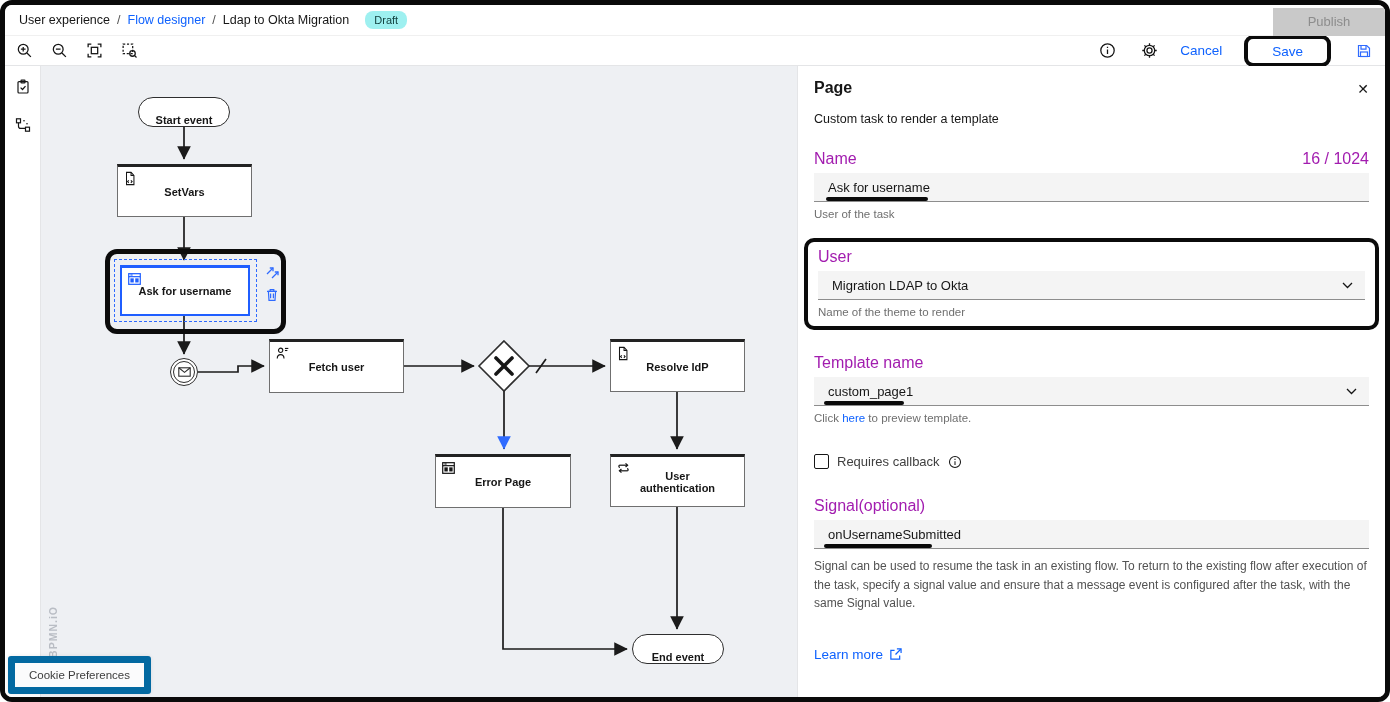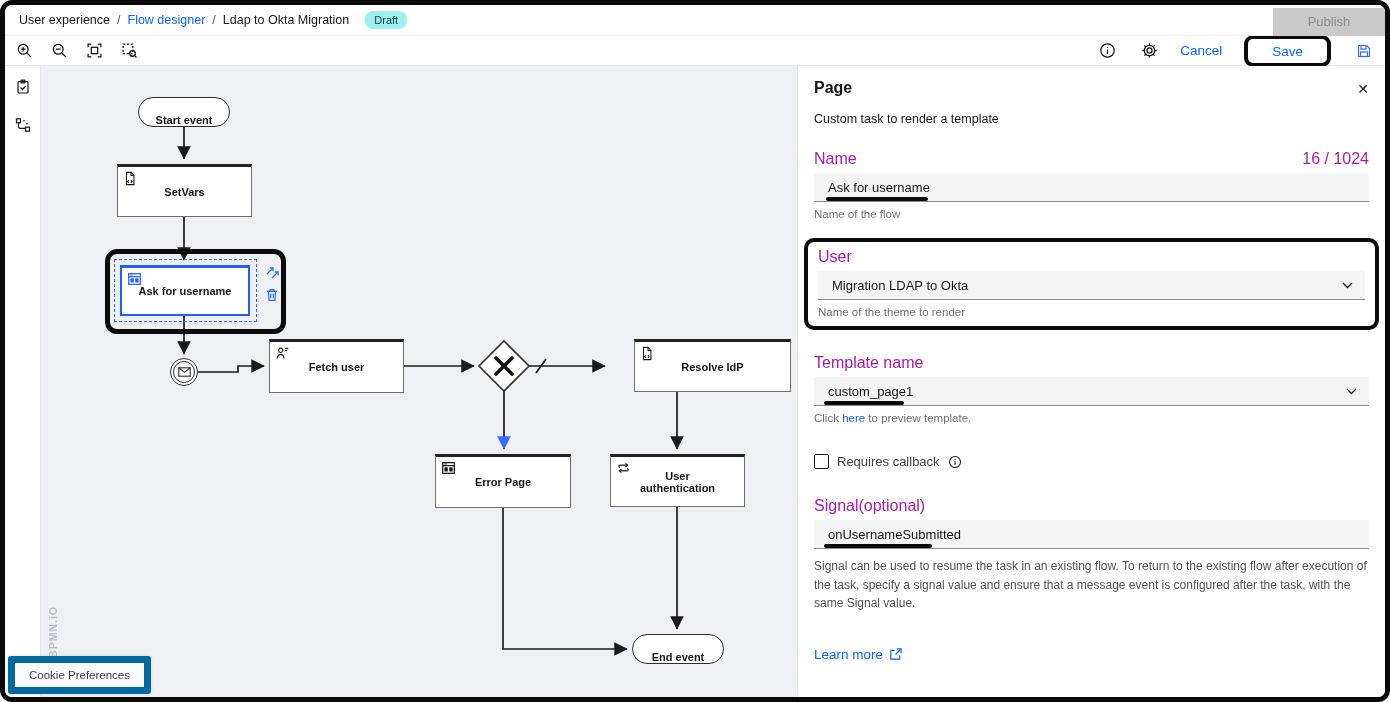--- a/index.html
+++ b/index.html
@@ -298,21 +298,21 @@
                 <circle cx="6" cy="4.6" r="2.3"></circle>
                 <path d="M2.4 13.4c0-2.6 1.6-4.2 3.6-4.2s3.6 1.6 3.6 4.2"></path>
                 <line x1="10.6" y1="2.6" x2="14.2" y2="2.6"></line>
                 <line x1="10.6" y1="4.8" x2="13.2" y2="4.8"></line>
               </g>
             </svg>
           </span>
         <span>Fetch user</span>
       </div>
 
-      <div class="task" style="left:593px; top:273px; width:157px; height:53px;">
+      <div class="task" style="left:569px; top:273px; width:135px; height:53px;">
         <span class="node-icon">
             <svg width="14" height="15" viewBox="0 0 16 17">
               <g fill="none" stroke="#161616" stroke-width="1.2">
                 <path d="M4 1.5h5.2L12.5 5v10.5H4z"></path>
                 <path d="M9.2 1.5V5h3.3"></path>
                 <path d="M6.6 10.6 5.2 12l1.4 1.4"></path>
                 <path d="M9 10.6 10.4 12 9 13.4"></path>
               </g>
             </svg>
           </span>
@@ -366,21 +366,21 @@
 
       <div class="fgroup">
         <div class="lab-row">
           <span>Name</span>
           <span>16 / 1024</span>
         </div>
         <div class="field">
           <input type="text" value="Ask for username" style="">
           <span class="mark-underline" style="left:12px; width:102px;"></span>
         </div>
-        <div class="helper">Name of the flow</div>
+        <div class="helper">User of the task</div>
       </div>
 
       <div class="theme-annot">
         <div class="lab-row">
             <span>User</span>
           </div>
         <div class="field">
           <span class="dd-value">Migration LDAP to Okta</span>
           <span class="dd-chev">
               <svg width="11" height="7" viewBox="0 0 11 7">

